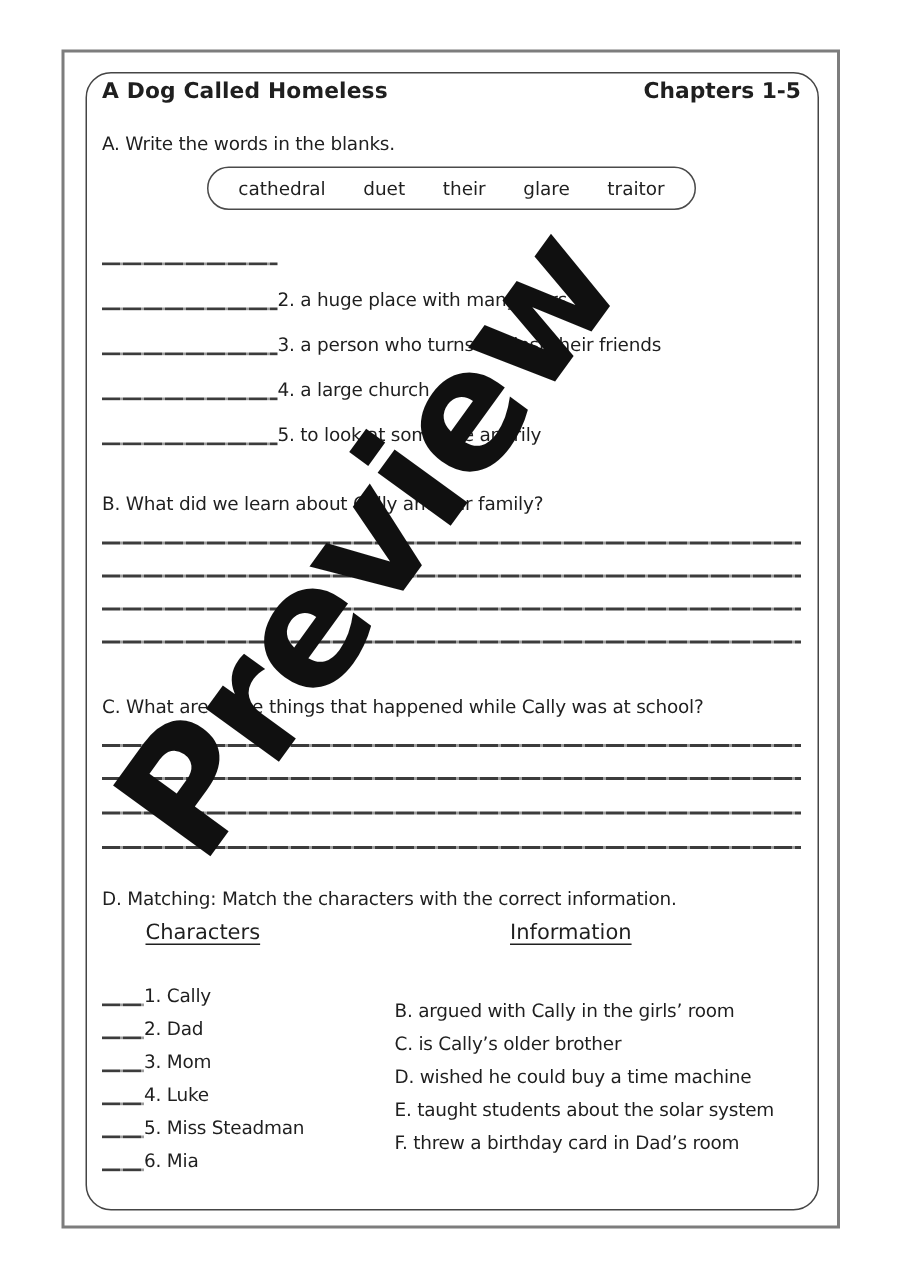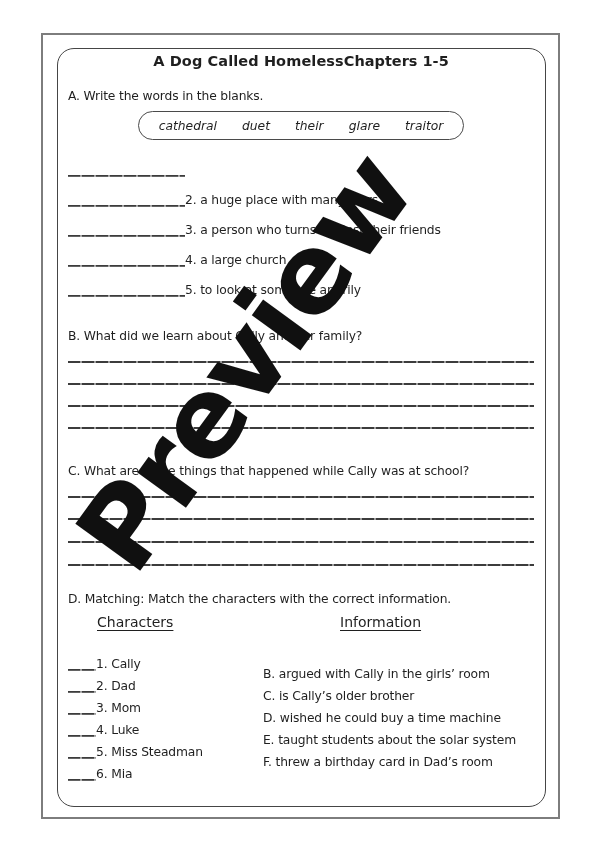--- a/index.html
+++ b/index.html
@@ -9,30 +9,29 @@
   }
   .outer-border{
     position:absolute;left:41px;top:33px;width:519px;height:786px;
     border:2px solid #7d7d7d;box-sizing:border-box;background:#fff;
   }
   .frame{
     position:absolute;left:57px;top:48px;width:489px;height:759px;
     border:1.6px solid #454545;border-radius:17px;box-sizing:border-box;
   }
   .abs{position:absolute;left:68px;width:466px;}
-  .header-row{top:53px;display:flex;justify-content:center;align-items:baseline;}
+  .header-row{top:53px;display:flex;justify-content:space-between;align-items:baseline;}
   .title{font-weight:bold;font-size:14.5px;letter-spacing:0.1px;}
   .chapters{font-weight:bold;font-size:14.5px;}
   .prompt{font-size:12.3px;letter-spacing:-0.15px;line-height:17px;}
   .word-bank{
     position:absolute;left:138px;top:111px;width:326px;height:29px;
     border:1.5px solid #4a4a4a;border-radius:15px;box-sizing:border-box;
     display:flex;align-items:center;justify-content:center;gap:25px;
     font-size:12.3px;
-    font-style:italic;
   }
   .arow{height:30px;line-height:17px;font-size:12.3px;letter-spacing:-0.15px;white-space:nowrap;}
   .uline{
     display:inline-block;height:13px;vertical-align:text-bottom;
     background:repeating-linear-gradient(90deg,#3c3c3c 0 12px,#9d9d9d 12px 14px) bottom/100% 1.8px no-repeat;
   }
   .wline{
     position:absolute;left:68px;width:466px;height:1.8px;
     background:repeating-linear-gradient(90deg,#3c3c3c 0 12px,#9d9d9d 12px 14px);
   }

